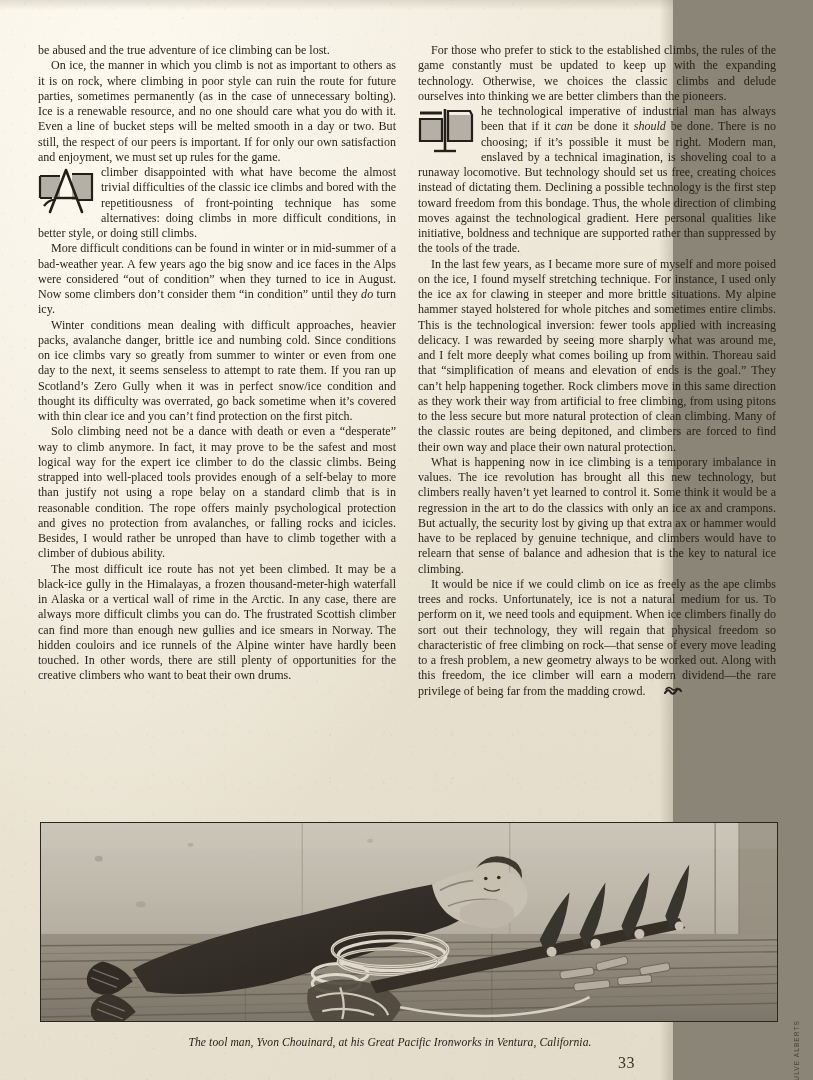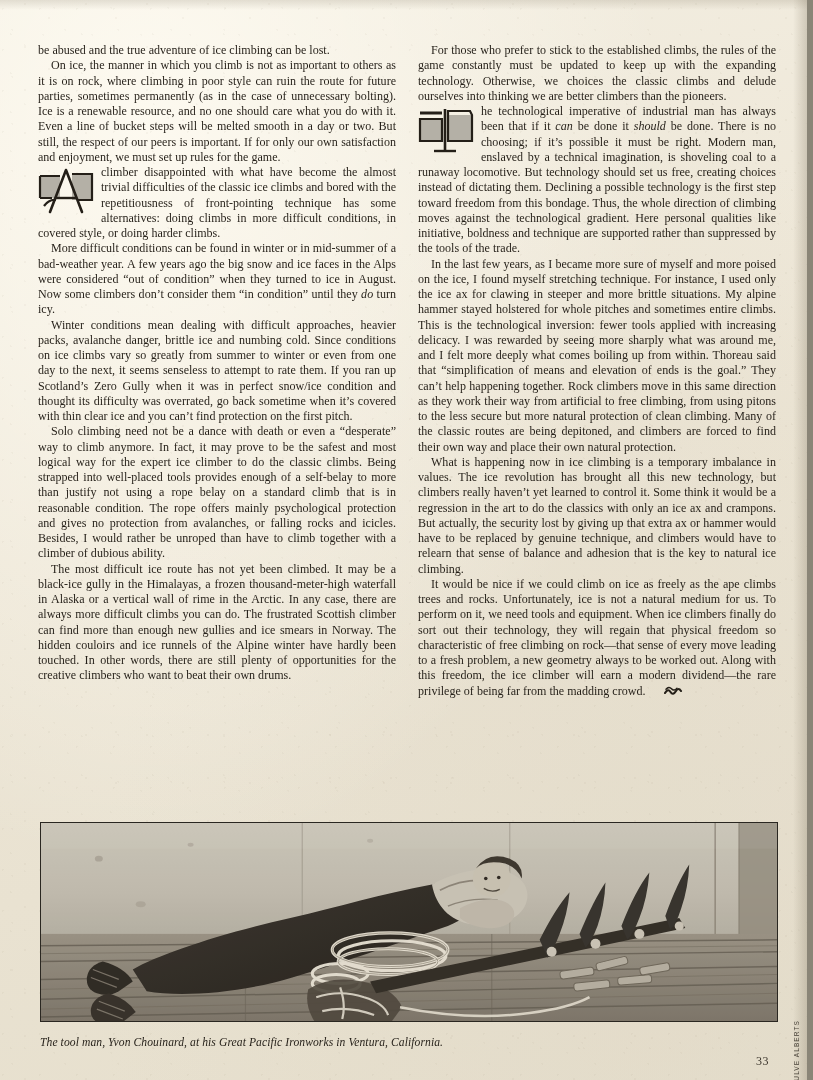--- a/index.html
+++ b/index.html
@@ -9,21 +9,21 @@
   }
   body {
     width: 813px;
     height: 1080px;
     overflow: hidden;
     font-family: "Liberation Serif", "DejaVu Serif", serif;
   }
 
   #page {
     position: relative;
-    width: 807px;
+    width: 673px;
     height: 1080px;
     background: #efe9db;
     background-image:
       radial-gradient(ellipse at 18% 12%, rgba(255,252,243,0.85) 0%, rgba(255,252,243,0) 55%),
       radial-gradient(ellipse at 82% 88%, rgba(224,216,198,0.55) 0%, rgba(224,216,198,0) 60%),
       linear-gradient(168deg, #f3eee1 0%, #ece5d5 45%, #e6dfcd 100%);
     box-sizing: border-box;
   }
 
   
@@ -124,27 +124,28 @@
 
   #caption {
     position: absolute;
     left: 40px;
     top: 1036px;
     width: 700px;
     font-style: italic;
     font-size: 11.6px;
     color: #241f18;
     letter-spacing: .08px;
+    text-align: center;
   }
 
   #page-number {
     position: absolute;
     right: 38px;
     top: 1054px;
-    font-size: 12px;
+    font-size: 16px;
     color: #3a342b;
     letter-spacing: .5px;
   }
 
   
   #edge {
     position: absolute;
     top: 0; right: 0;
     width: 14px; height: 100%;
     background: linear-gradient(to right, rgba(150,140,118,0) 0%, rgba(130,120,100,.30) 100%);
@@ -179,21 +180,21 @@
           <svg viewBox="0 0 56 48" width="56" height="48" aria-hidden="true">
             <rect x="2" y="8" width="20" height="22" fill="#b4b0a6"></rect>
             <rect x="34" y="6" width="20" height="26" fill="#b4b0a6"></rect>
             <path d="M2 8 H22 M2 8 V30 M2 30 H14" stroke="#241f18" stroke-width="2.2" fill="none"></path>
             <path d="M34 6 H54 V32 H40" stroke="#241f18" stroke-width="2.2" fill="none"></path>
             <path d="M28 2 L12 44 M28 2 L44 44" stroke="#241f18" stroke-width="2.6" fill="none" stroke-linecap="round"></path>
             <path d="M18 30 H38" stroke="#241f18" stroke-width="2.4"></path>
             <path d="M6 38 q5 -7 12 -6" stroke="#241f18" stroke-width="2.2" fill="none"></path>
           </svg>
         </span>
-        <span>climber disappointed with what have become the almost trivial difficulties of the classic ice climbs and bored with the repetitiousness of front-pointing technique has some alternatives: doing climbs in more difficult conditions, in covered style, or doing harder climbs.</span>
+        <span>climber disappointed with what have become the almost trivial difficulties of the classic ice climbs and bored with the repetitiousness of front-pointing technique has some alternatives: doing climbs in more difficult conditions, in better style, or doing still climbs.</span>
       </p>
 
       <p><span>More difficult conditions can be found in winter or in mid-summer of a bad-weather year. A few years ago the big snow and ice faces in the Alps were considered “out of condition” when they turned to ice in August. Now some climbers don’t consider them “in condition” until they </span><em>do</em><span> turn icy.</span></p>
 
       <p>Winter conditions mean dealing with difficult approaches, heavier packs, avalanche danger, brittle ice and numbing cold. Since conditions on ice climbs vary so greatly from summer to winter or even from one day to the next, it seems senseless to attempt to rate them. If you ran up Scotland’s Zero Gully when it was in perfect snow/ice condition and thought its difficulty was overrated, go back sometime when it’s covered with thin clear ice and you can’t find protection on the first pitch.</p>
 
 
       <p>Solo climbing need not be a dance with death or even a “desperate” way to climb anymore. In fact, it may prove to be the safest and most logical way for the expert ice climber to do the classic climbs. Being strapped into well-placed tools provides enough of a self-belay to more than justify not using a rope belay on a standard climb that is in reasonable condition. The rope offers mainly psychological protection and gives no protection from avalanches, or falling rocks and icicles. Besides, I would rather be unroped than have to climb together with a climber of dubious ability.</p>
 
       <p>The most difficult ice route has not yet been climbed. It may be a black-ice gully in the Himalayas, a frozen thousand-meter-high waterfall in Alaska or a vertical wall of rime in the Arctic. In any case, there are always more difficult climbs you can do. The frustrated Scottish climber can find more than enough new gullies and ice smears in Norway. The hidden couloirs and ice runnels of the Alpine winter have hardly been touched. In other words, there are still plenty of opportunities for the creative climbers who want to beat their own drums.</p>

